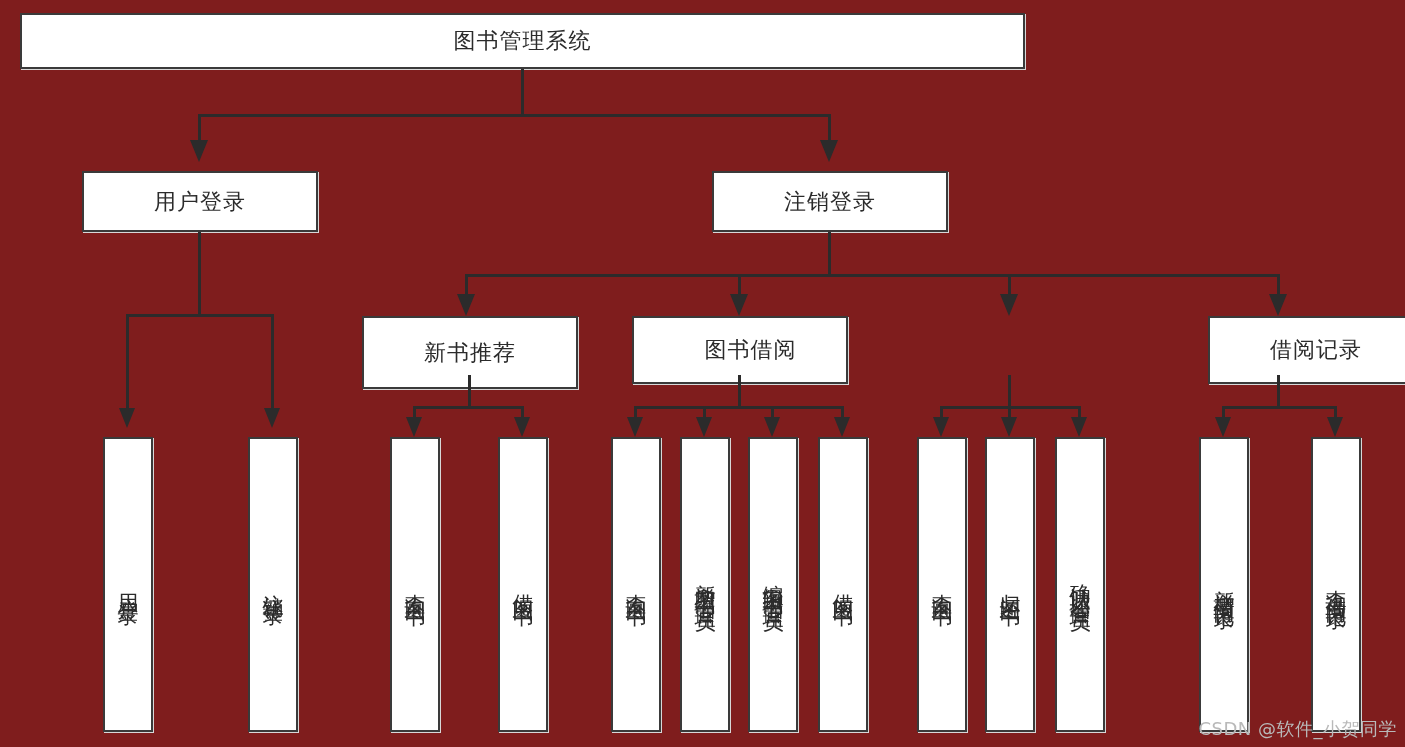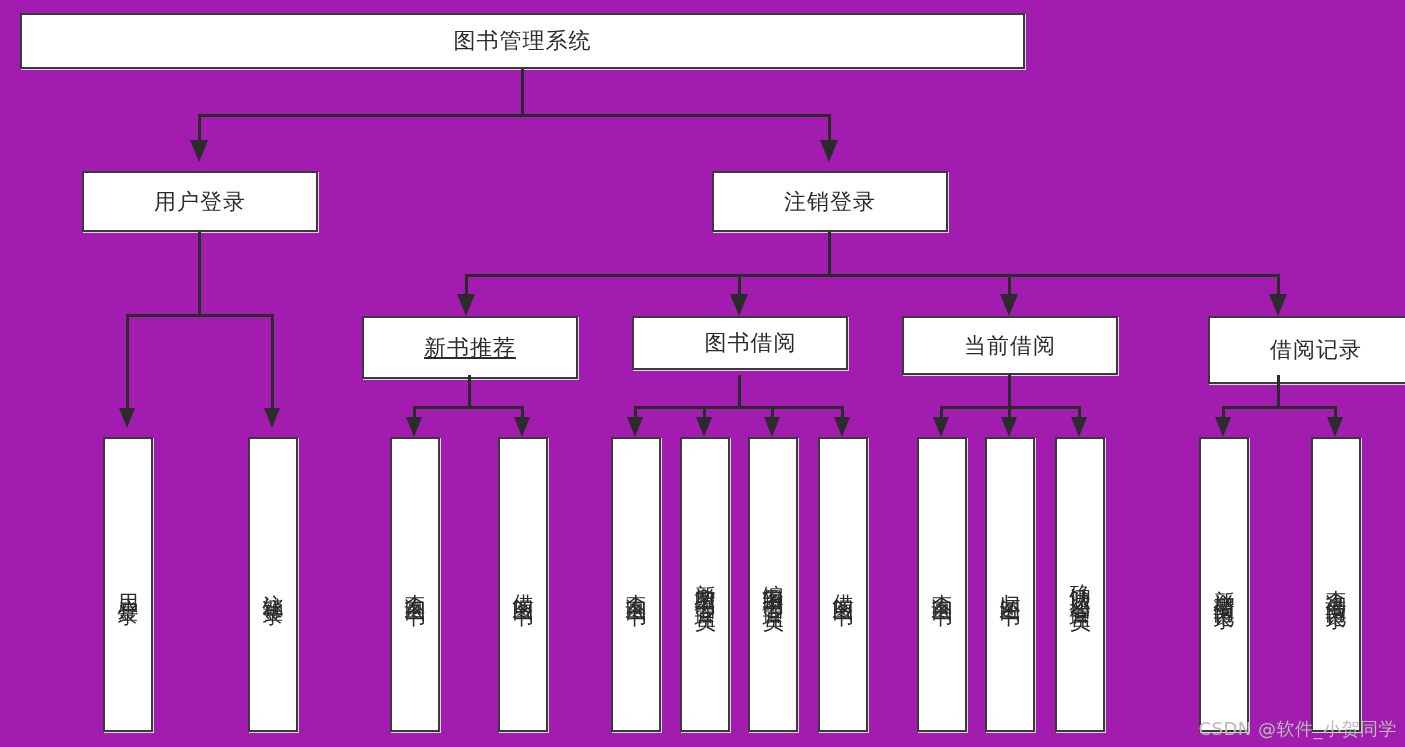--- a/index.html
+++ b/index.html
@@ -7,21 +7,21 @@
     padding: 0;
     background: #ffffff;
   }
   body {
     font-family: "DejaVu Sans", "Liberation Sans", sans-serif;
   }
   #canvas {
     position: relative;
     width: 1405px;
     height: 747px;
-    background: #a21caf;
+    background: #7f1d1d;
     overflow: hidden;
   }
   .node {
     position: absolute;
     box-sizing: border-box;
     border: 2px solid #3a3a3a;
     background: #ffffff;
     display: flex;
     align-items: center;
     justify-content: center;
@@ -118,28 +118,25 @@
   <div class="edge edge-h" style="left:465px; top:274px; width:814px; height:3px;"></div>
   <div class="edge edge-v" style="left:465px; top:274px; width:3px; height:22px;"></div>
   <div class="arrow" style="left:457px; top:294px;"></div>
   <div class="edge edge-v" style="left:738px; top:274px; width:3px; height:22px;"></div>
   <div class="arrow" style="left:730px; top:294px;"></div>
   <div class="edge edge-v" style="left:1008px; top:274px; width:3px; height:22px;"></div>
   <div class="arrow" style="left:1000px; top:294px;"></div>
   <div class="edge edge-v" style="left:1277px; top:274px; width:3px; height:22px;"></div>
   <div class="arrow" style="left:1269px; top:294px;"></div>
 
-  <div class="node h-node" style="left:362px; top:316px; width:216px; height:63px;text-decoration:underline;">
+  <div class="node h-node" style="left:362px; top:316px; width:216px; height:73px;">
     <span class="node-label">新书推荐</span>
   </div>
-  <div class="node h-node" style="left:632px; top:316px; width:216px; height:54px;padding-left:21px;">
+  <div class="node h-node" style="left:632px; top:316px; width:216px; height:68px;padding-left:21px;">
     <span class="node-label">图书借阅</span>
-  </div>
-  <div class="node h-node" style="left:902px; top:316px; width:216px; height:59px;">
-    <span class="node-label">当前借阅</span>
   </div>
   <div class="node h-node" style="left:1208px; top:316px; width:216px; height:68px;">
     <span class="node-label">借阅记录</span>
   </div>
 
   <div class="edge edge-v" style="left:468px; top:375px; width:3px; height:33px;"></div>
   <div class="edge edge-h" style="left:413px; top:406px; width:111px; height:3px;"></div>
   <div class="edge edge-v" style="left:413px; top:406px; width:3px; height:12px;"></div>
   <div class="arrow arrow-sm" style="left:406px; top:417px;"></div>
   <div class="edge edge-v" style="left:521px; top:406px; width:3px; height:12px;"></div>

